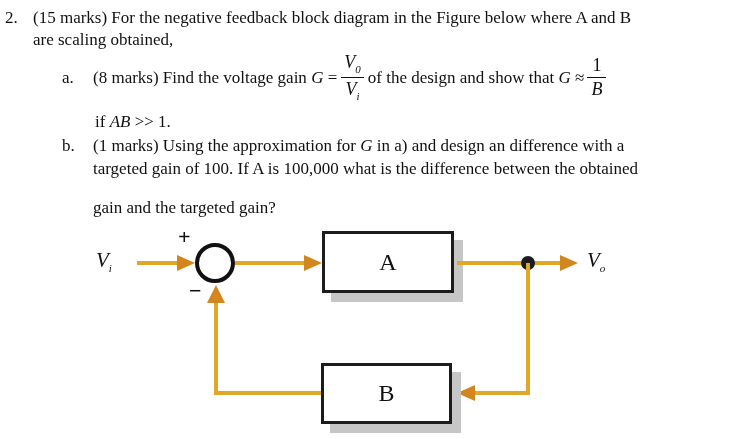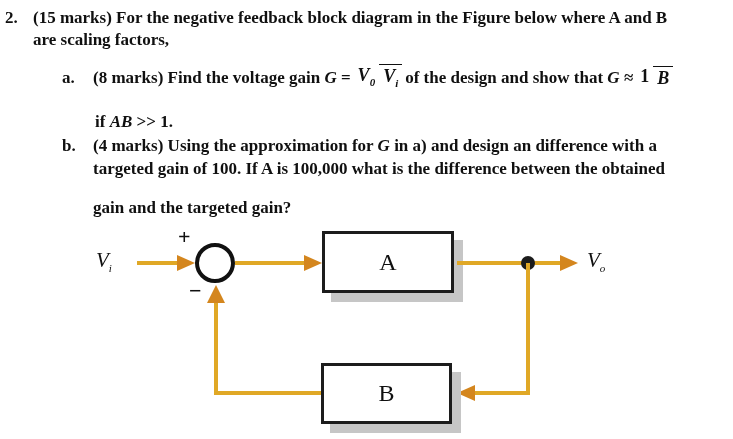--- a/index.html
+++ b/index.html
@@ -13,29 +13,29 @@
   * { margin: 0; padding: 0; box-sizing: border-box; }
   html, body { background: #ffffff; }
   body {
     width: 733px; height: 439px;
     position: relative;
     overflow: hidden;
     font-family: "Liberation Serif", "DejaVu Serif", serif;
     color: var(--ink);
   }
   .abs { position: absolute; }
-  .txt { font-size: 17px; line-height: 21px; white-space: nowrap; font-weight: bold; }
+  .txt { font-size: 17px; line-height: 21px; white-space: nowrap; }
   .it { font-style: italic; }
   .num-label { display: inline-block; width: 28px; }
   .part-label { display: inline-block; width: 31px; }
 
   
   .eq-line { display: flex; align-items: center; white-space: nowrap; }
   .frac {
-    display: inline-flex; flex-direction: row; align-items: center;
+    display: inline-flex; flex-direction: column; align-items: center;
     font-style: italic; font-size: 18px; line-height: 1.15;
     margin: 0 3px; text-align: center;
   }
   .frac .fnum { padding: 0 4px 1px 4px; }
   .frac .fden { border-top: 1.6px solid var(--ink); padding: 1px 4px 0 4px; }
   .frac sub, .vlabel sub { font-size: 11px; font-style: italic; }
   sub { vertical-align: sub; }
 
   
   .wire { background: var(--line); position: absolute; }
@@ -71,40 +71,40 @@
   }
   .vlabel { position: absolute; font-size: 21px; font-style: italic; white-space: nowrap; }
   .sign { position: absolute; font-size: 22px; font-weight: 600; line-height: 1; }
 </style>
 </head>
 <body>
 
 <div class="abs txt" style="left:5px; top:7px; width:728px;">
   <span class="num-label">2.</span><span>(15 marks) For the negative feedback block diagram in the Figure below where A and B</span>
 </div>
-<div class="abs txt" style="left:33px; top:29px;">are scaling factors,</div>
+<div class="abs txt" style="left:33px; top:29px;">are scaling obtained,</div>
 
 <div class="abs eq-line txt" style="left:62px; top:48px; height:58px;">
   <span class="part-label">a.</span>
   <span><span>(8 marks) Find the voltage gain </span><span class="it">G</span><span> = </span></span>
   <span class="frac">
     <span class="fnum"><span>V</span><sub>0</sub></span>
     <span class="fden"><span>V</span><sub>i</sub></span>
   </span>
   <span><span> of the design and show that </span><span class="it">G</span><span> ≈ </span></span>
   <span class="frac">
     <span class="fnum" style="font-style:normal;">1</span>
     <span class="fden">B</span>
   </span>
 </div>
 
 <div class="abs txt" style="left:95px; top:111px;"><span>if </span><span class="it">AB</span><span> &gt;&gt; 1.</span></div>
 
 <div class="abs txt" style="left:62px; top:135px;">
-  <span class="part-label">b.</span><span><span>(4 marks) Using the approximation for </span><span class="it">G</span><span> in a) and design an difference with a</span></span>
+  <span class="part-label">b.</span><span><span>(1 marks) Using the approximation for </span><span class="it">G</span><span> in a) and design an difference with a</span></span>
 </div>
 <div class="abs txt" style="left:93px; top:158px;">targeted gain of 100. If A is 100,000 what is the difference between the obtained</div>
 <div class="abs txt" style="left:93px; top:181px;margin-top:16px;">gain and the targeted gain?</div>
 
 <div class="abs" style="left:0; top:0; width:733px; height:439px;">
 
   <div class="vlabel" style="left:96px; top:248px;"><span>V</span><sub>i</sub></div>
   <div class="wire" style="left:137px; top:261px; width:41px; height:4px;"></div>
   <div class="arrow-right" style="left:177px; top:255px;"></div>
 

